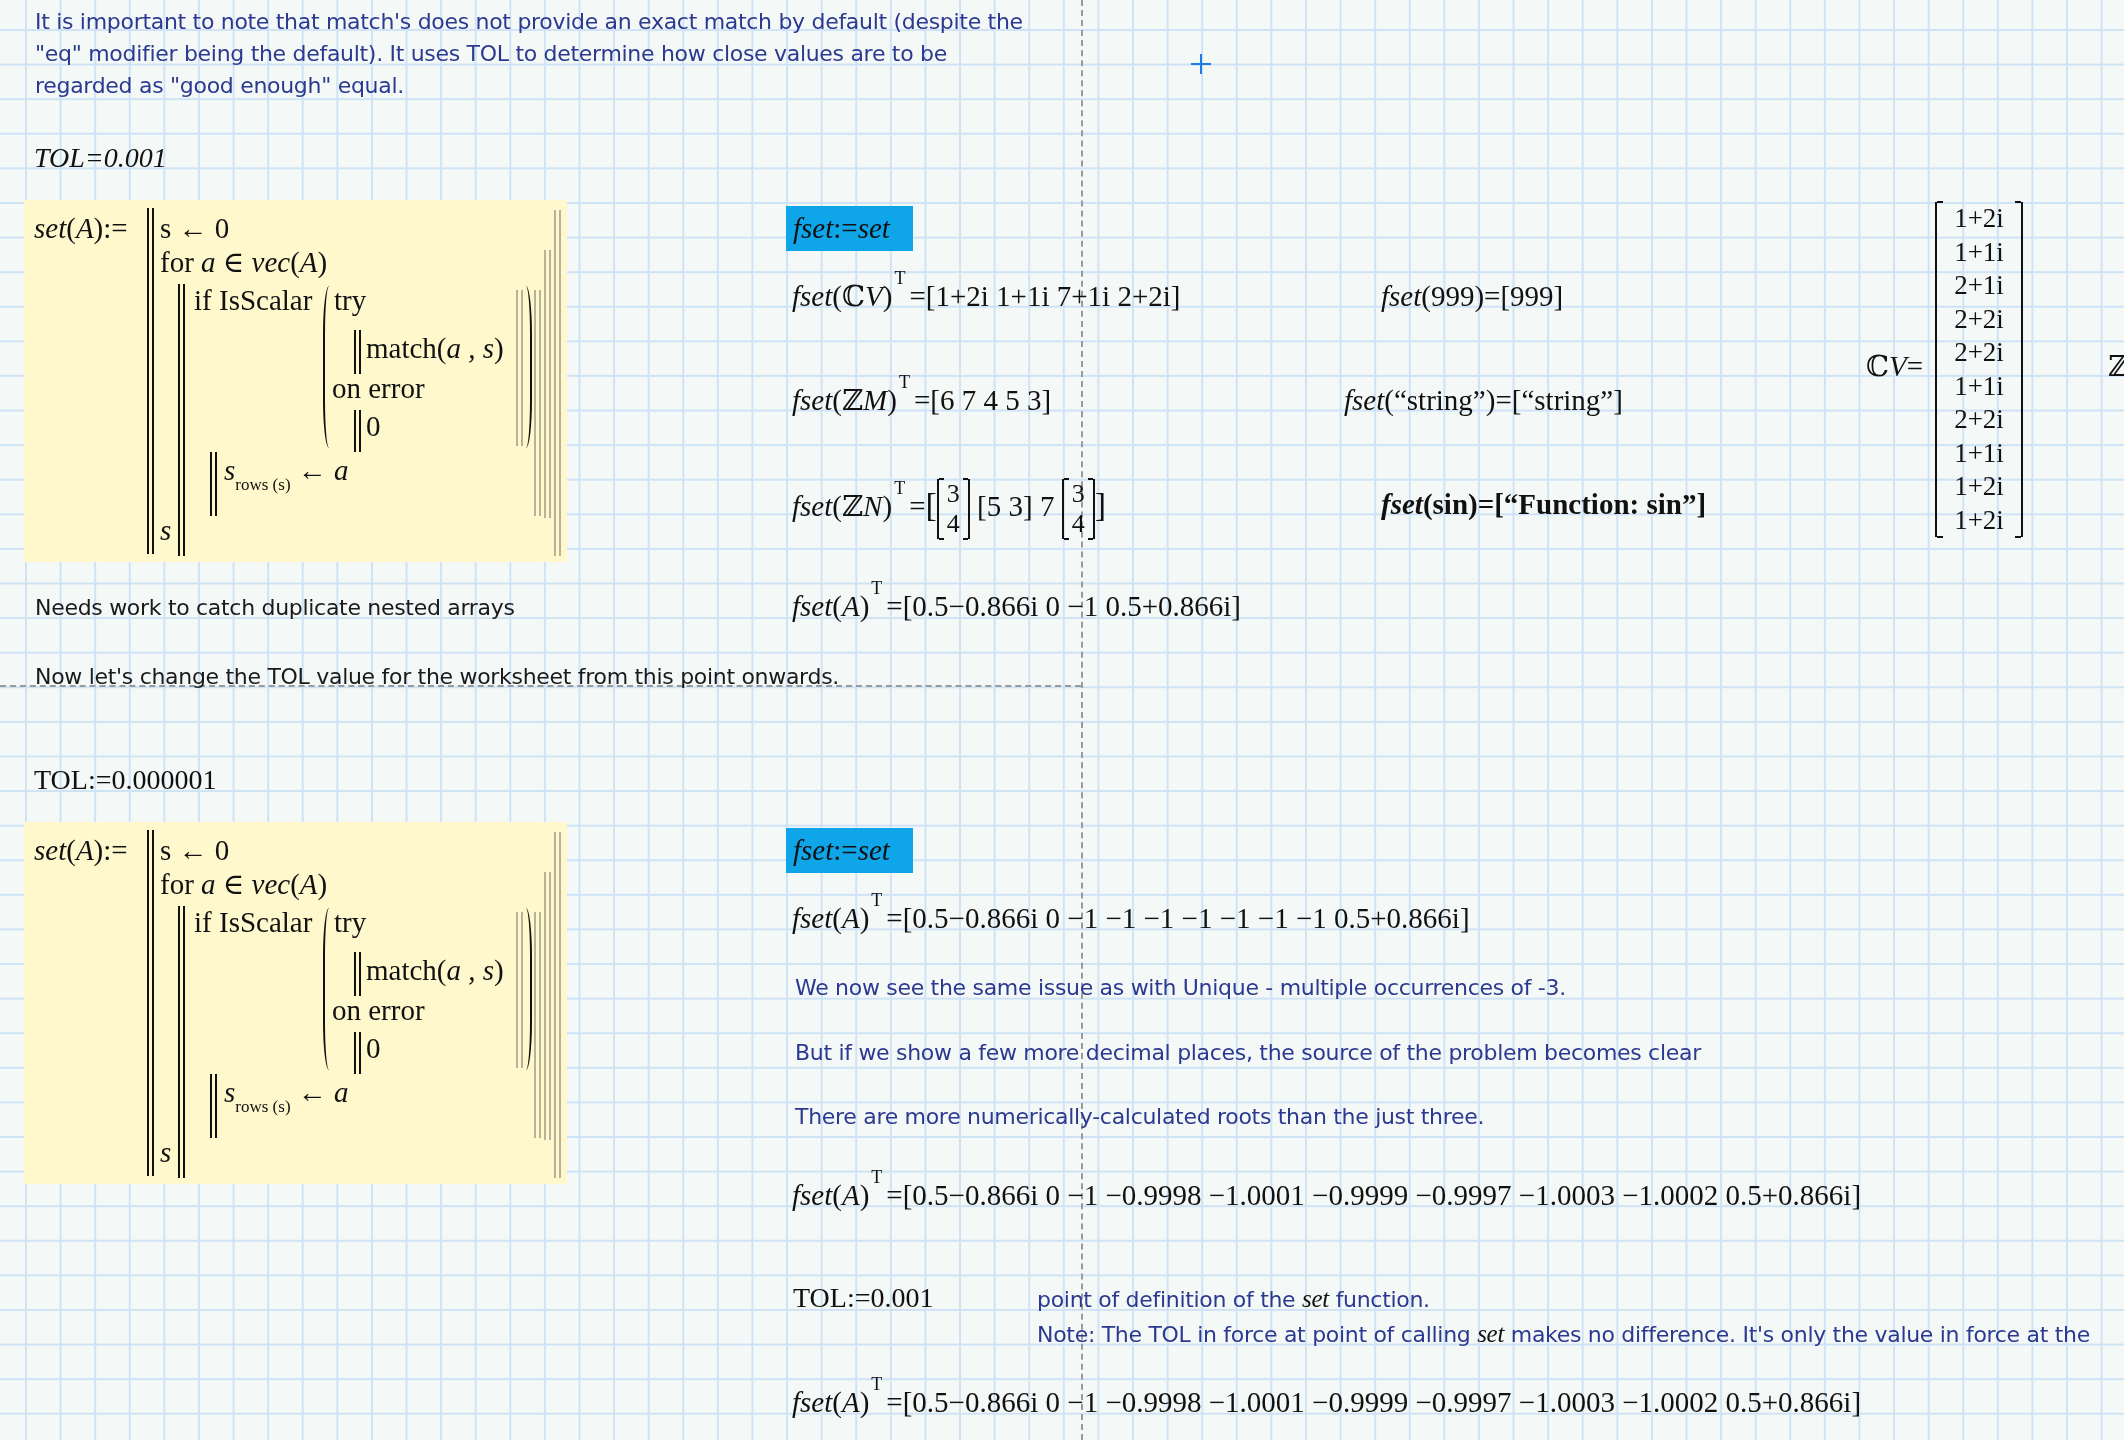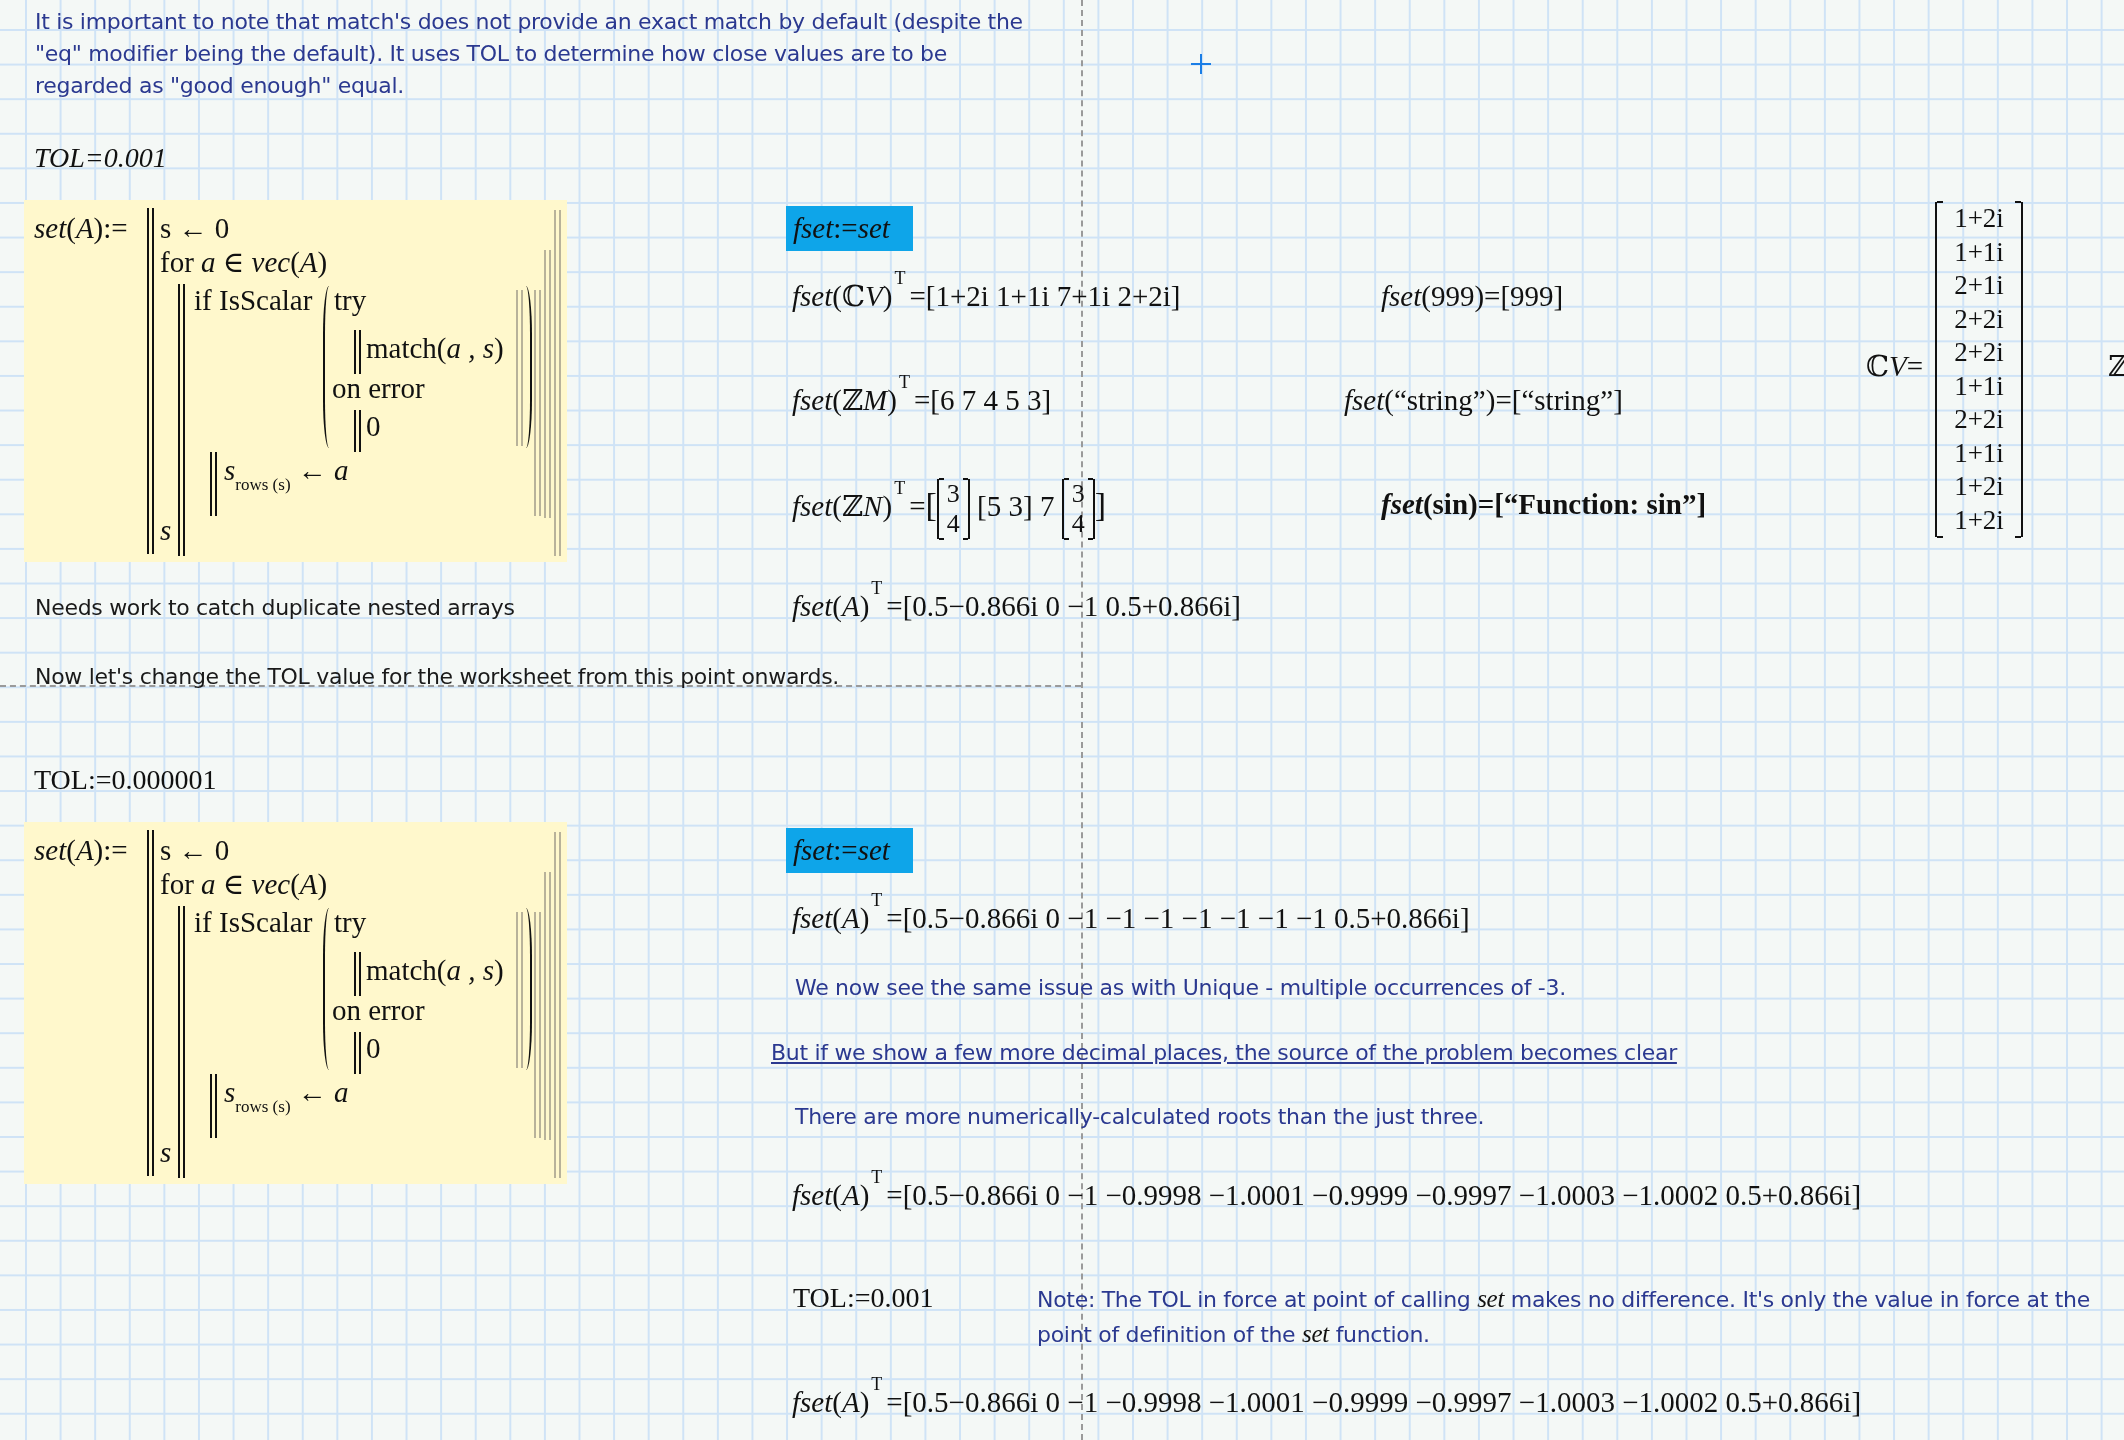--- a/index.html
+++ b/index.html
@@ -188,31 +188,31 @@
   <div class="abs math" style="left:7px; top:2px;">
     <i>fset</i><span>:=</span><i>set</i>
   </div>
 </div>
 
 <div class="abs math" style="left:792px; top:898px;">
   <i>fset</i>(<i>A</i>)<span class="sup">T</span>=<span>[0.5−0.866i  0  −1  −1  −1  −1  −1  −1  −1  0.5+0.866i]</span>
 </div>
 
 <div class="abs note" style="left:795px; top:972px;">We now see the same issue as with Unique - multiple occurrences of -3.</div>
-<div class="abs note" style="left:771px; top:1037px;text-decoration:underline;">But if we show a few more decimal places, the source of the problem becomes clear</div>
+<div class="abs note" style="left:795px; top:1037px;">But if we show a few more decimal places, the source of the problem becomes clear</div>
 <div class="abs note" style="left:795px; top:1101px;text-align:right;">There are more numerically-calculated roots than the just three.</div>
 
 <div class="abs math" style="left:792px; top:1175px;">
   <i>fset</i>(<i>A</i>)<span class="sup">T</span>=<span>[0.5−0.866i  0  −1  −0.9998  −1.0001  −0.9999  −0.9997  −1.0003  −1.0002  0.5+0.866i]</span>
 </div>
 
 <div class="abs math" style="left:793px; top:1278px; font-size:28px;">
   <span>TOL</span><span>:=</span><span>0.001</span>
 </div>
 
 <div class="abs note" style="left:1037px; top:1282px; line-height:34px;">
+  <div><span>point of definition of the</span> <i class="it" style="font-family:'Liberation Serif',serif; color:#111; font-size:25px;">set</i> <span>function.</span></div>
   <div><span>Note: The TOL in force at point of calling</span> <i class="it" style="font-family:'Liberation Serif',serif; color:#111; font-size:25px;">set</i>  <span>makes no difference. It's only the value in force at the</span></div>
-  <div><span>point of definition of the</span> <i class="it" style="font-family:'Liberation Serif',serif; color:#111; font-size:25px;">set</i> <span>function.</span></div>
 </div>
 
 <div class="abs math" style="left:792px; top:1382px;">
   <i>fset</i>(<i>A</i>)<span class="sup">T</span>=<span>[0.5−0.866i  0  −1  −0.9998  −1.0001  −0.9999  −0.9997  −1.0003  −1.0002  0.5+0.866i]</span>
 </div>
 
 </body></html>

